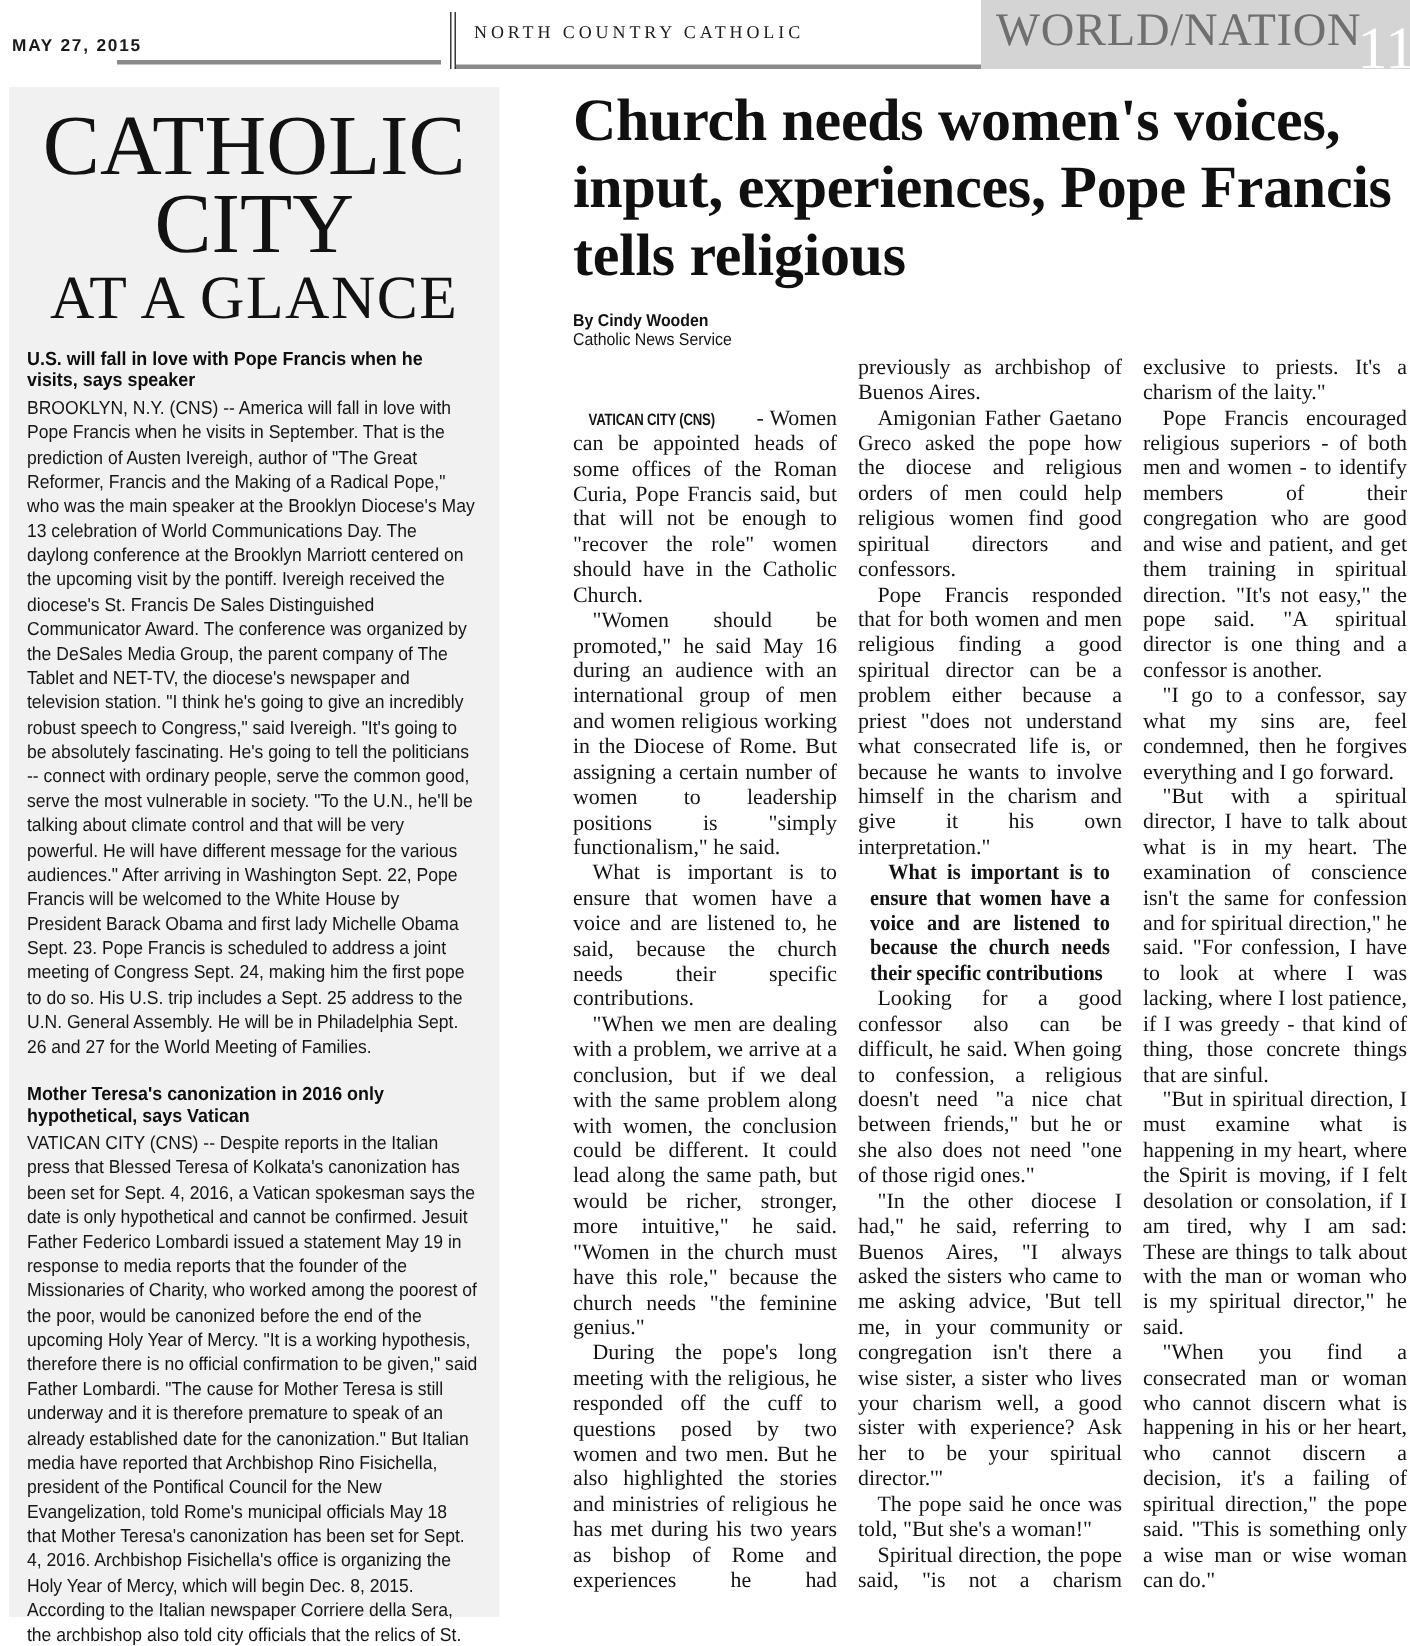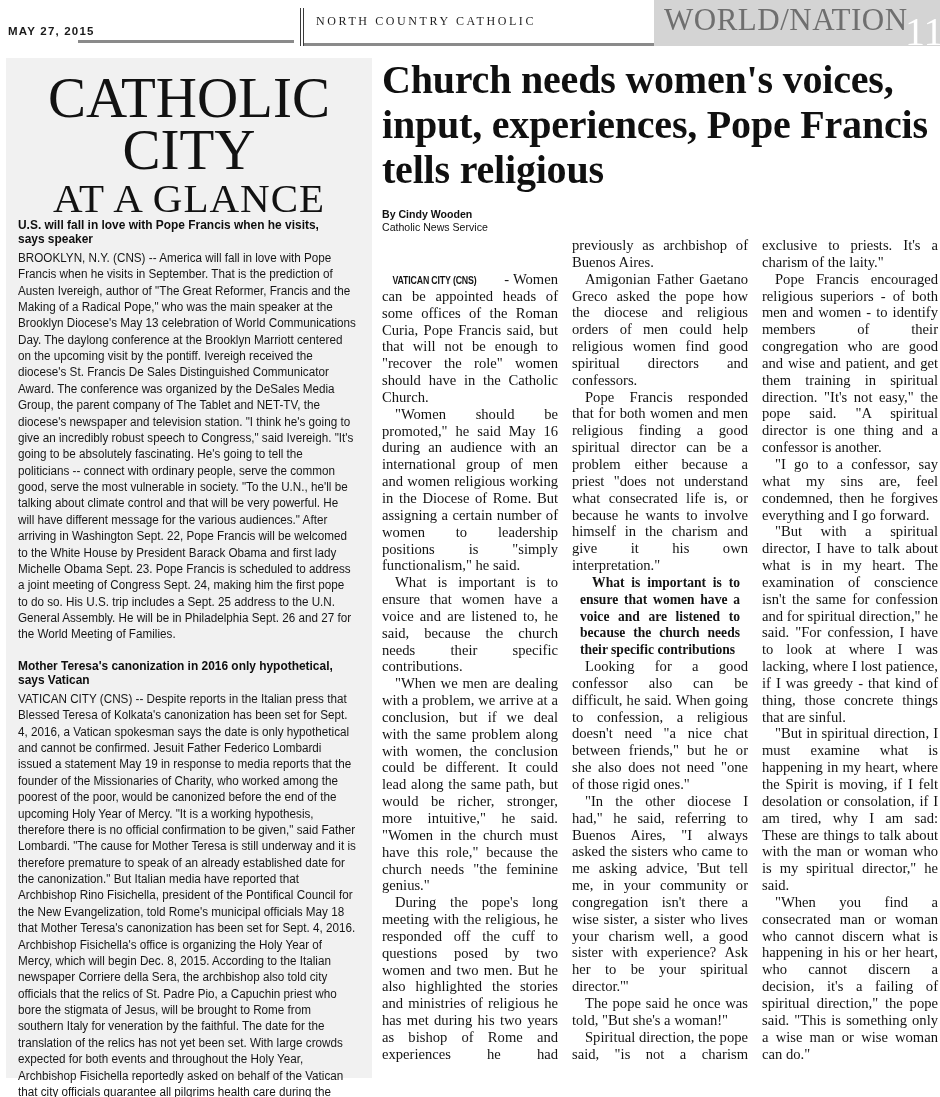--- a/index.html
+++ b/index.html
@@ -82,21 +82,21 @@
     position: absolute;
     left: 304px; top: 43px;
     width: 350px; height: 3px;
     background: #8a8a8a;
   }
 
   
   .sidebar {
     position: absolute;
     left: 6px; top: 58px;
-    width: 366px; height: 1020px;
+    width: 327px; height: 1020px;
     background: #f1f1f1;
     padding: 10px 12px 10px 12px;
   }
   .glance-title {
     text-align: center;
     line-height: 0.92;
     color: #121212;
     margin-top: 4px;
   }
   .glance-l1 {
@@ -112,21 +112,21 @@
     display: block;
   }
   .glance-l3 {
     font-family: "Liberation Serif", serif;
     font-size: 41px;
     letter-spacing: 1px;
     display: block;
     margin-top: 3px;
   }
 
-  .brief { }
+  .brief { margin-top: 14px; }
   .brief + .brief { margin-top: 16px; }
   .brief-head {
     font-family: "Liberation Sans", sans-serif;
     font-weight: bold;
     font-size: 12.7px;
     line-height: 1.15;
     color: #0e0e0e;
     margin-bottom: 3px;
     transform: scaleX(0.94);
     transform-origin: left center;

